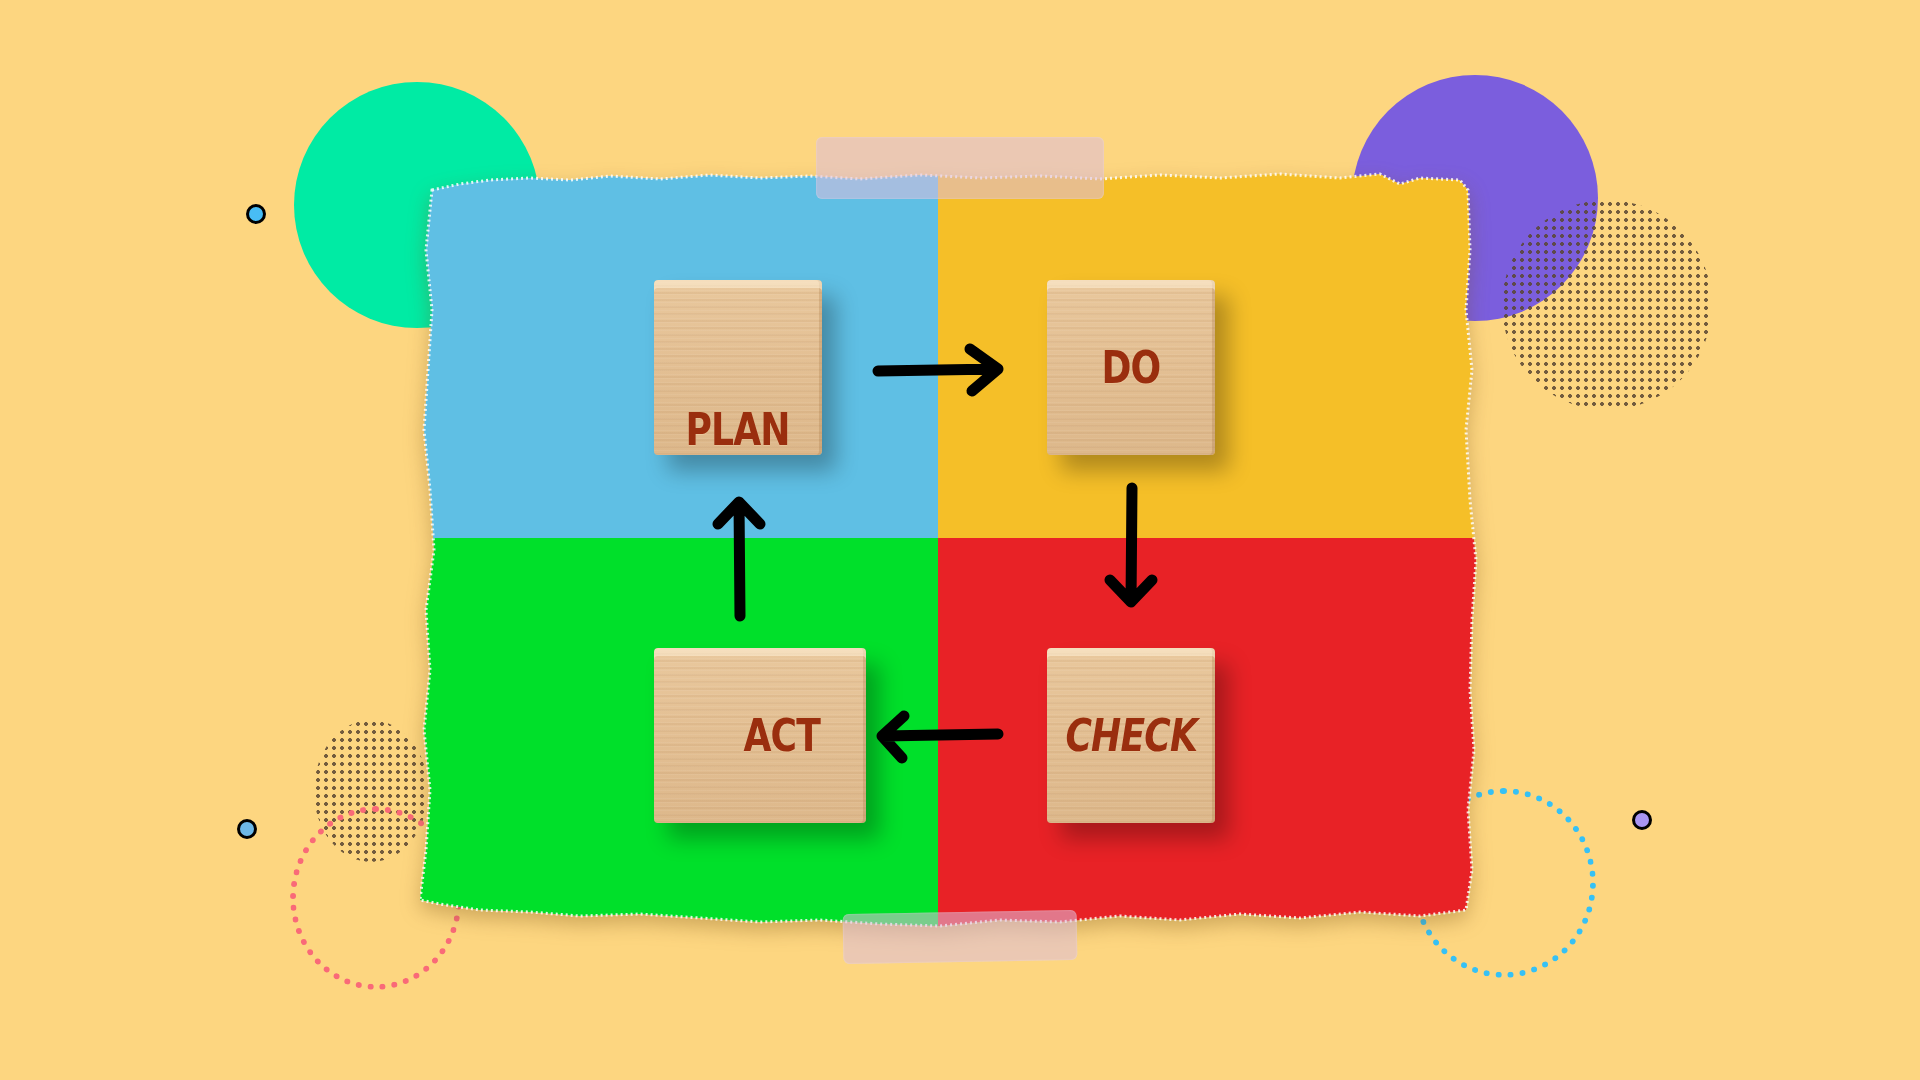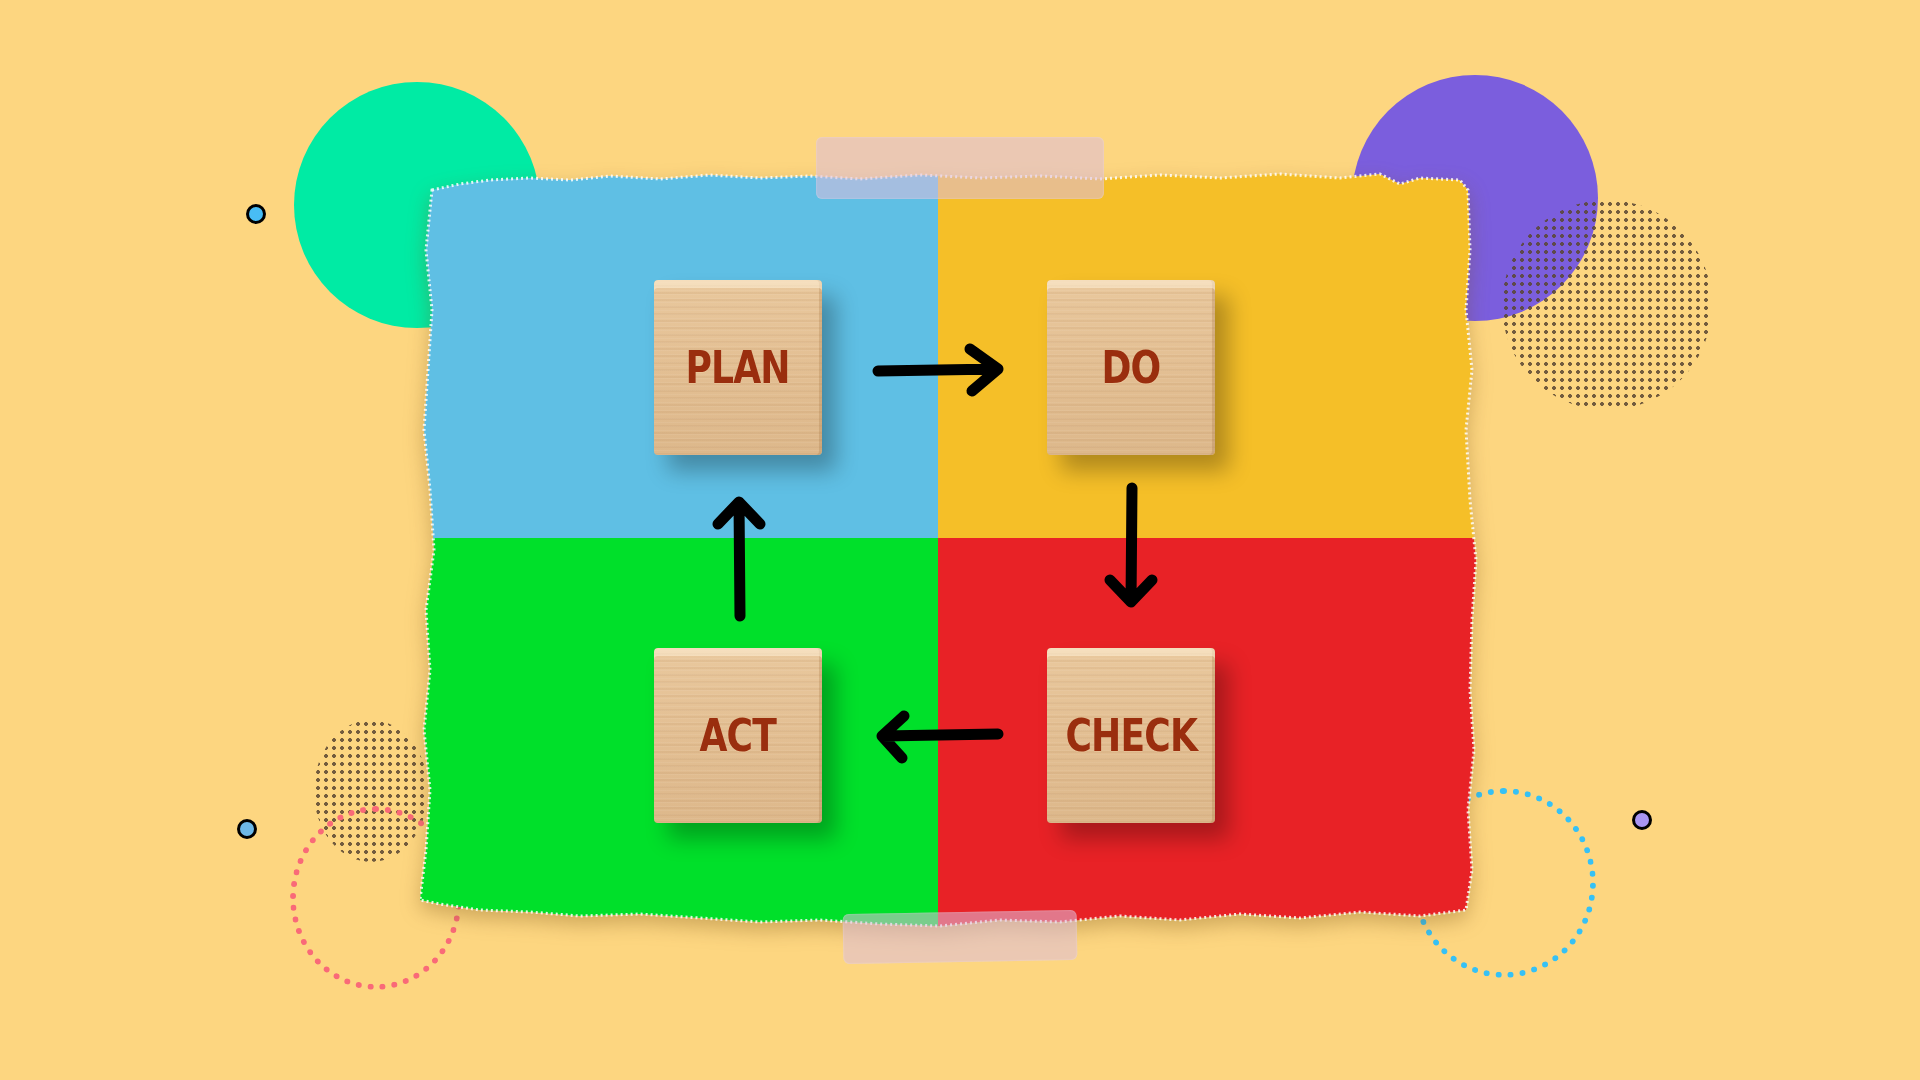--- a/index.html
+++ b/index.html
@@ -99,30 +99,30 @@
     <path d="M12,20 L40,14 L70,10 L110,8 L150,10 L190,6 L240,9 L290,5 L340,8 L390,6 L440,9 L500,5 L560,8 L620,6 L680,9 L740,5 L800,8 L860,4 L920,8 L960,4 L980,14 L1000,8 L1040,10 L1048,20
              L1050,80 L1046,140 L1052,200 L1046,260 L1050,330 L1056,390 L1052,450 L1050,520 L1054,580 L1048,640 L1052,700 L1046,740
              L1000,746 L940,742 L880,748 L820,744 L760,750 L700,746 L640,752 L580,750 L520,756 L460,754 L400,750 L340,752 L280,748 L220,744 L160,746 L110,742 L60,740 L20,734 L0,730
              L6,680 L10,620 L4,560 L10,500 L6,440 L14,380 L10,320 L4,260 L8,200 L12,140 L6,80 Z" fill="none" stroke="rgba(255,255,255,0.85)" stroke-width="3" stroke-dasharray="2 3"></path>
   </svg>
 </div>
 
 <div class="abs tape" style="left:816px; top:137px; width:288px; height:62px;"></div>
 <div class="abs tape" style="left:843px; top:912px; width:234px; height:50px; transform:rotate(-1deg);"></div>
 
-<div class="abs block" style="left:654px; top:280px;">
+<div class="abs block" style="left:654px; top:280px;align-items:flex-end;">
   <span class="block-label">PLAN</span>
 </div>
 <div class="abs block" style="left:1047px; top:280px;text-align:center;">
   <span class="block-label">DO</span>
 </div>
-<div class="abs block" style="left:1047px; top:648px;">
+<div class="abs block" style="left:1047px; top:648px;font-style:italic;">
   <span class="block-label">CHECK</span>
 </div>
-<div class="abs block" style="left:654px; top:648px;">
+<div class="abs block" style="left:654px; top:648px;padding-left:44px;">
   <span class="block-label">ACT</span>
 </div>
 
 <div class="abs arrow" style="left:870px; top:345px;">
   <svg width="140" height="60" viewBox="0 0 140 60">
     <path d="M8,26 L128,24 M100,4 L128,24 L102,46" fill="none" stroke="#000" stroke-width="11" stroke-linecap="round" stroke-linejoin="round"></path>
   </svg>
 </div>
 <div class="abs arrow" style="left:1100px; top:480px;">
   <svg width="60" height="135" viewBox="0 0 60 135">

